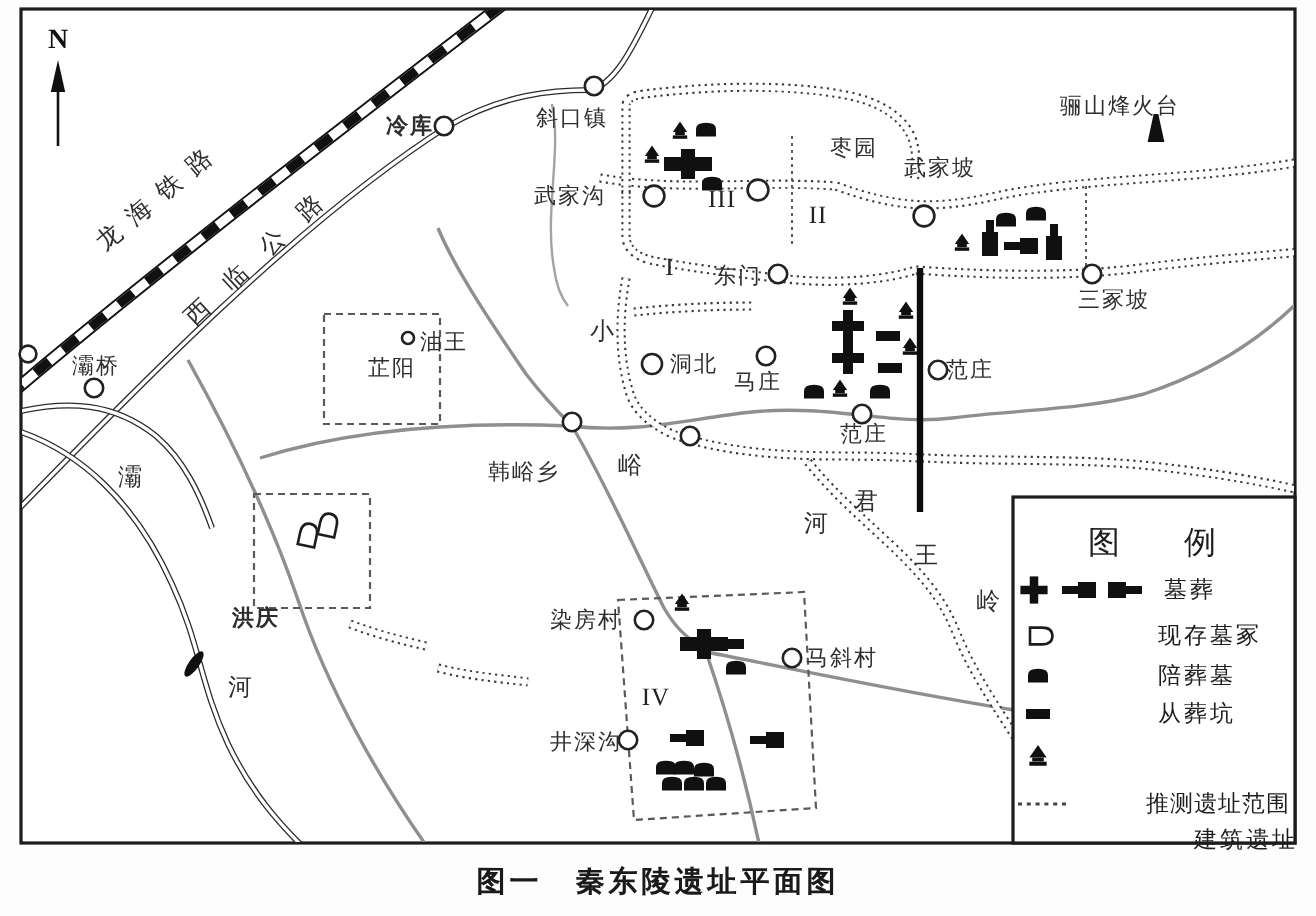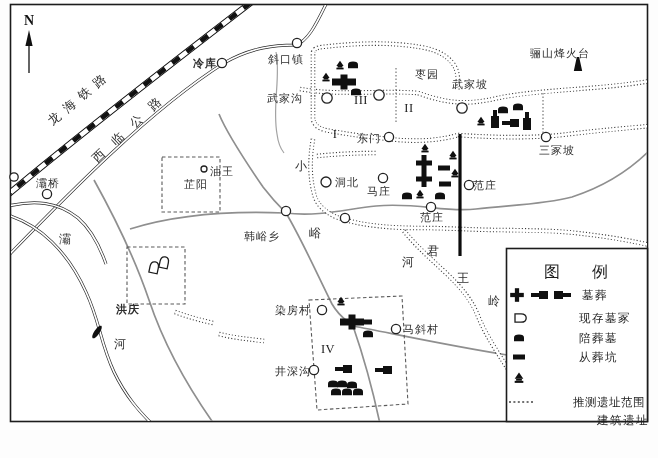--- a/index.html
+++ b/index.html
@@ -273,14 +273,15 @@
   <div class="tchar" style="left:494px;top:301px;">岭</div>
 
   <div class="legend-title" style="left:580px;top:272px;">图　例</div>
   <div class="legend-lbl" style="left:582px;top:295px;">墓葬</div>
   <div class="legend-lbl" style="left:579px;top:318px;">现存墓冢</div>
   <div class="legend-lbl" style="left:579px;top:338px;font-family:Liberation Serif, serif;">陪葬墓</div>
   <div class="legend-lbl" style="left:579px;top:357px;">从葬坑</div>
   <div class="legend-lbl" style="left:597px;top:380px;margin-top:40px;">建筑遗址</div>
   <div class="legend-lbl" style="left:573px;top:402px;letter-spacing:0.5px;">推测遗址范围</div>
 
+  <div class="caption">图一　秦东陵遗址平面图</div>
 
 </div>
 
 </body></html>

